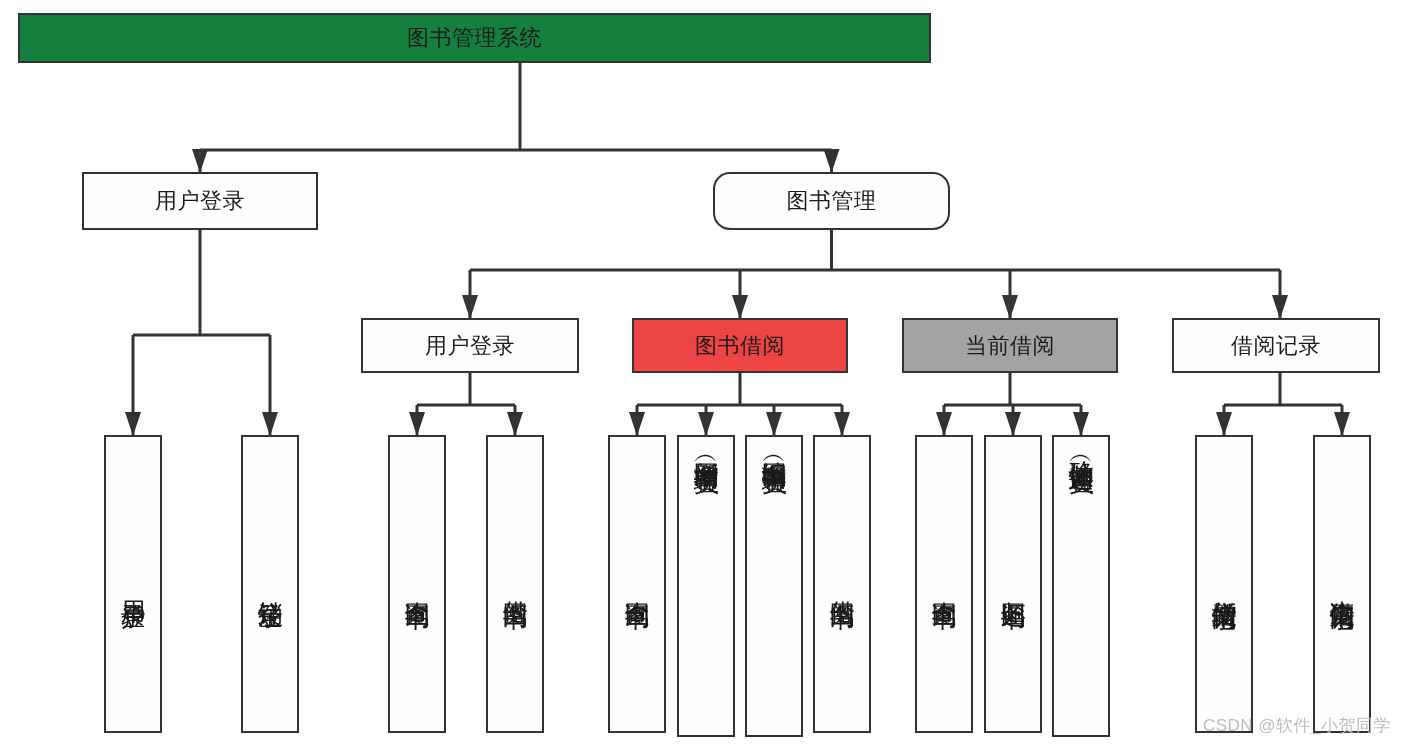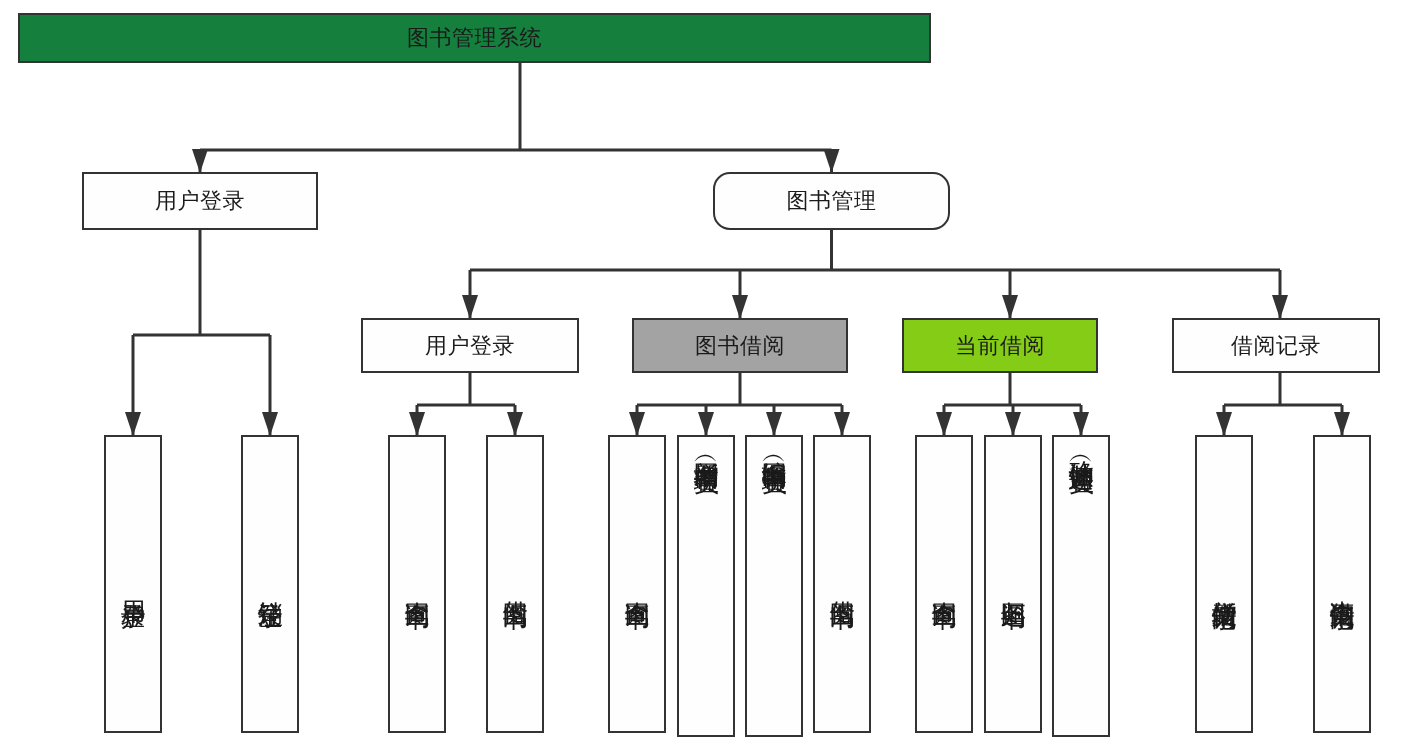--- a/index.html
+++ b/index.html
@@ -134,24 +134,24 @@
       </div>
       <div class="node horizontal" style="left: 82px; top: 172px; width: 236px; height: 58px; border-color: rgb(51, 51, 51); background: rgb(254, 254, 254); color: rgb(26, 26, 26);">
         <span class="node-label">用户登录</span>
       </div>
       <div class="node horizontal" style="left: 713px; top: 172px; width: 237px; height: 58px; border-color: rgb(51, 51, 51); background: rgb(254, 254, 254); color: rgb(26, 26, 26); border-radius: 17px;">
         <span class="node-label">图书管理</span>
       </div>
       <div class="node horizontal" style="left: 361px; top: 318px; width: 218px; height: 55px; border-color: rgb(51, 51, 51); background: rgb(254, 254, 254); color: rgb(26, 26, 26);">
         <span class="node-label">用户登录</span>
       </div>
-      <div class="node horizontal" style="left: 632px; top: 318px; width: 216px; height: 55px; border-color: rgb(51, 51, 51); background: #a3a3a3; color: rgb(26, 26, 26);">
+      <div class="node horizontal" style="left: 632px; top: 318px; width: 216px; height: 55px; border-color: rgb(51, 51, 51); background: #ef4444; color: rgb(26, 26, 26);">
         <span class="node-label">图书借阅</span>
       </div>
-      <div class="node horizontal" style="left: 902px; top: 318px; width: 196px; height: 55px; border-color: rgb(51, 51, 51); background: #84cc16; color: rgb(26, 26, 26);">
+      <div class="node horizontal" style="left: 902px; top: 318px; width: 216px; height: 55px; border-color: rgb(51, 51, 51); background: #a3a3a3; color: rgb(26, 26, 26);">
         <span class="node-label">当前借阅</span>
       </div>
       <div class="node horizontal" style="left: 1172px; top: 318px; width: 208px; height: 55px; border-color: rgb(51, 51, 51); background: rgb(254, 254, 254); color: rgb(26, 26, 26);">
         <span class="node-label">借阅记录</span>
       </div>
       <div class="node vertical centered" style="left: 104px; top: 435px; width: 58px; height: 298px; border-color: rgb(51, 51, 51); background: rgb(254, 254, 254); color: rgb(26, 26, 26);">
         <span class="node-label">用户登录</span>
       </div>
       <div class="node vertical centered" style="left: 241px; top: 435px; width: 58px; height: 298px; border-color: rgb(51, 51, 51); background: rgb(254, 254, 254); color: rgb(26, 26, 26);">
         <span class="node-label">注销登录</span>
@@ -183,13 +183,14 @@
       <div class="node vertical" style="left: 1052px; top: 435px; width: 58px; height: 302px; border-color: rgb(51, 51, 51); background: rgb(254, 254, 254); color: rgb(26, 26, 26);">
         <span class="node-label">确认归还（管理员）</span>
       </div>
       <div class="node vertical centered" style="left: 1195px; top: 435px; width: 58px; height: 298px; border-color: rgb(51, 51, 51); background: rgb(254, 254, 254); color: rgb(26, 26, 26);">
         <span class="node-label">新增借阅记录</span>
       </div>
       <div class="node vertical centered" style="left: 1313px; top: 435px; width: 58px; height: 298px; border-color: rgb(51, 51, 51); background: rgb(254, 254, 254); color: rgb(26, 26, 26);">
         <span class="node-label">查询借阅记录</span>
       </div>
     </div>
+  <div id="watermark">CSDN @软件_小贺同学</div>
 </div>
 
 </body></html>

